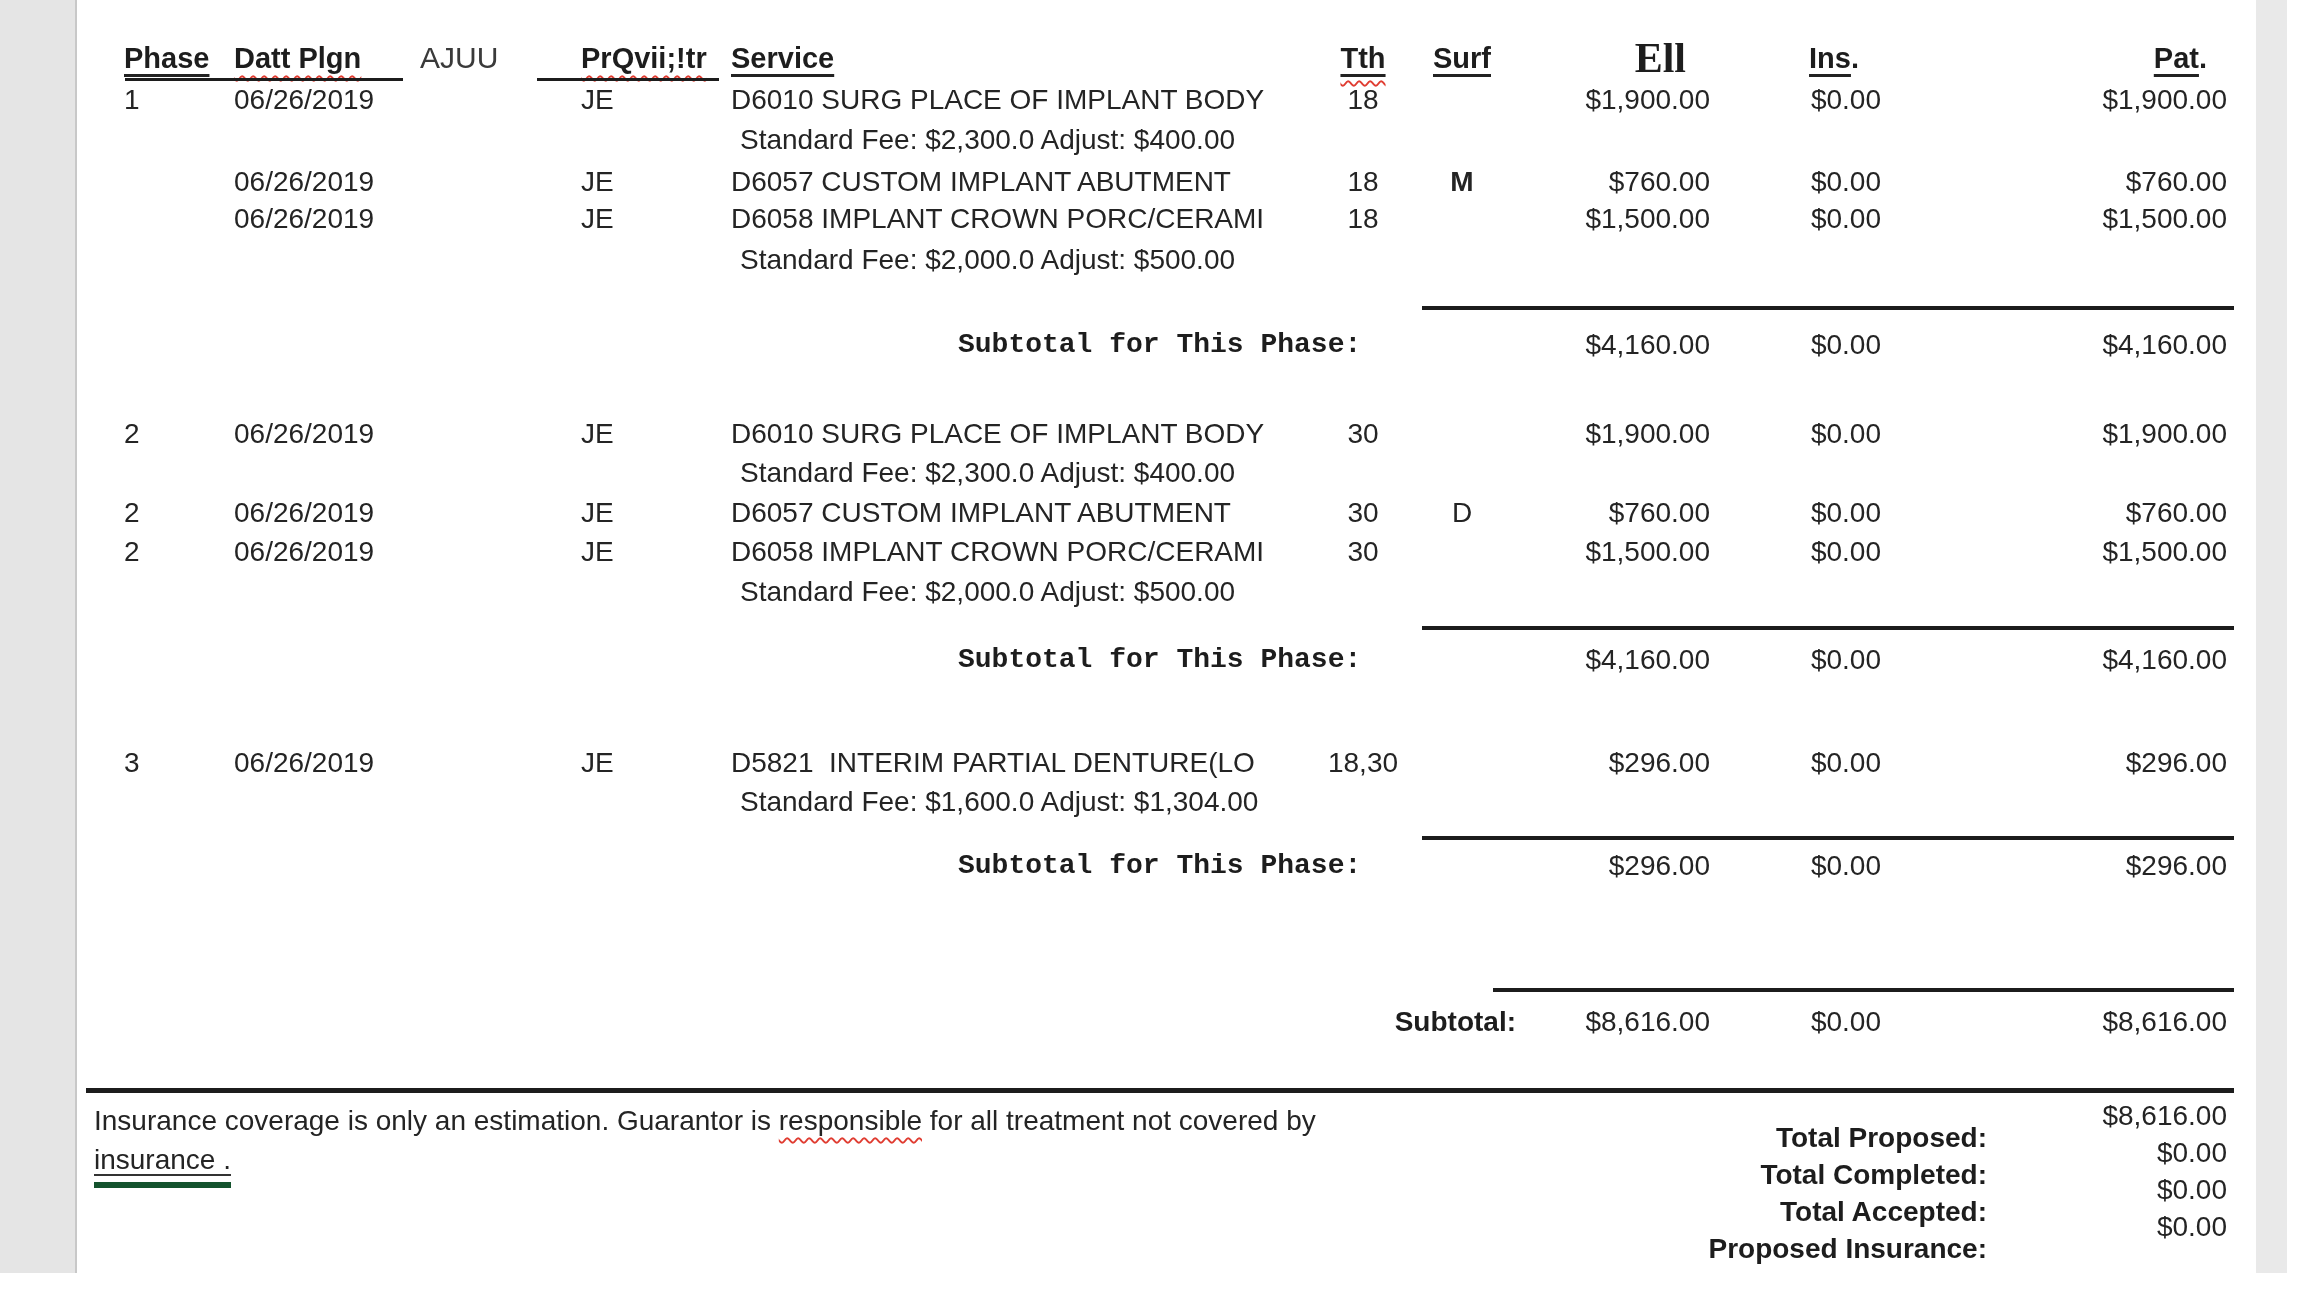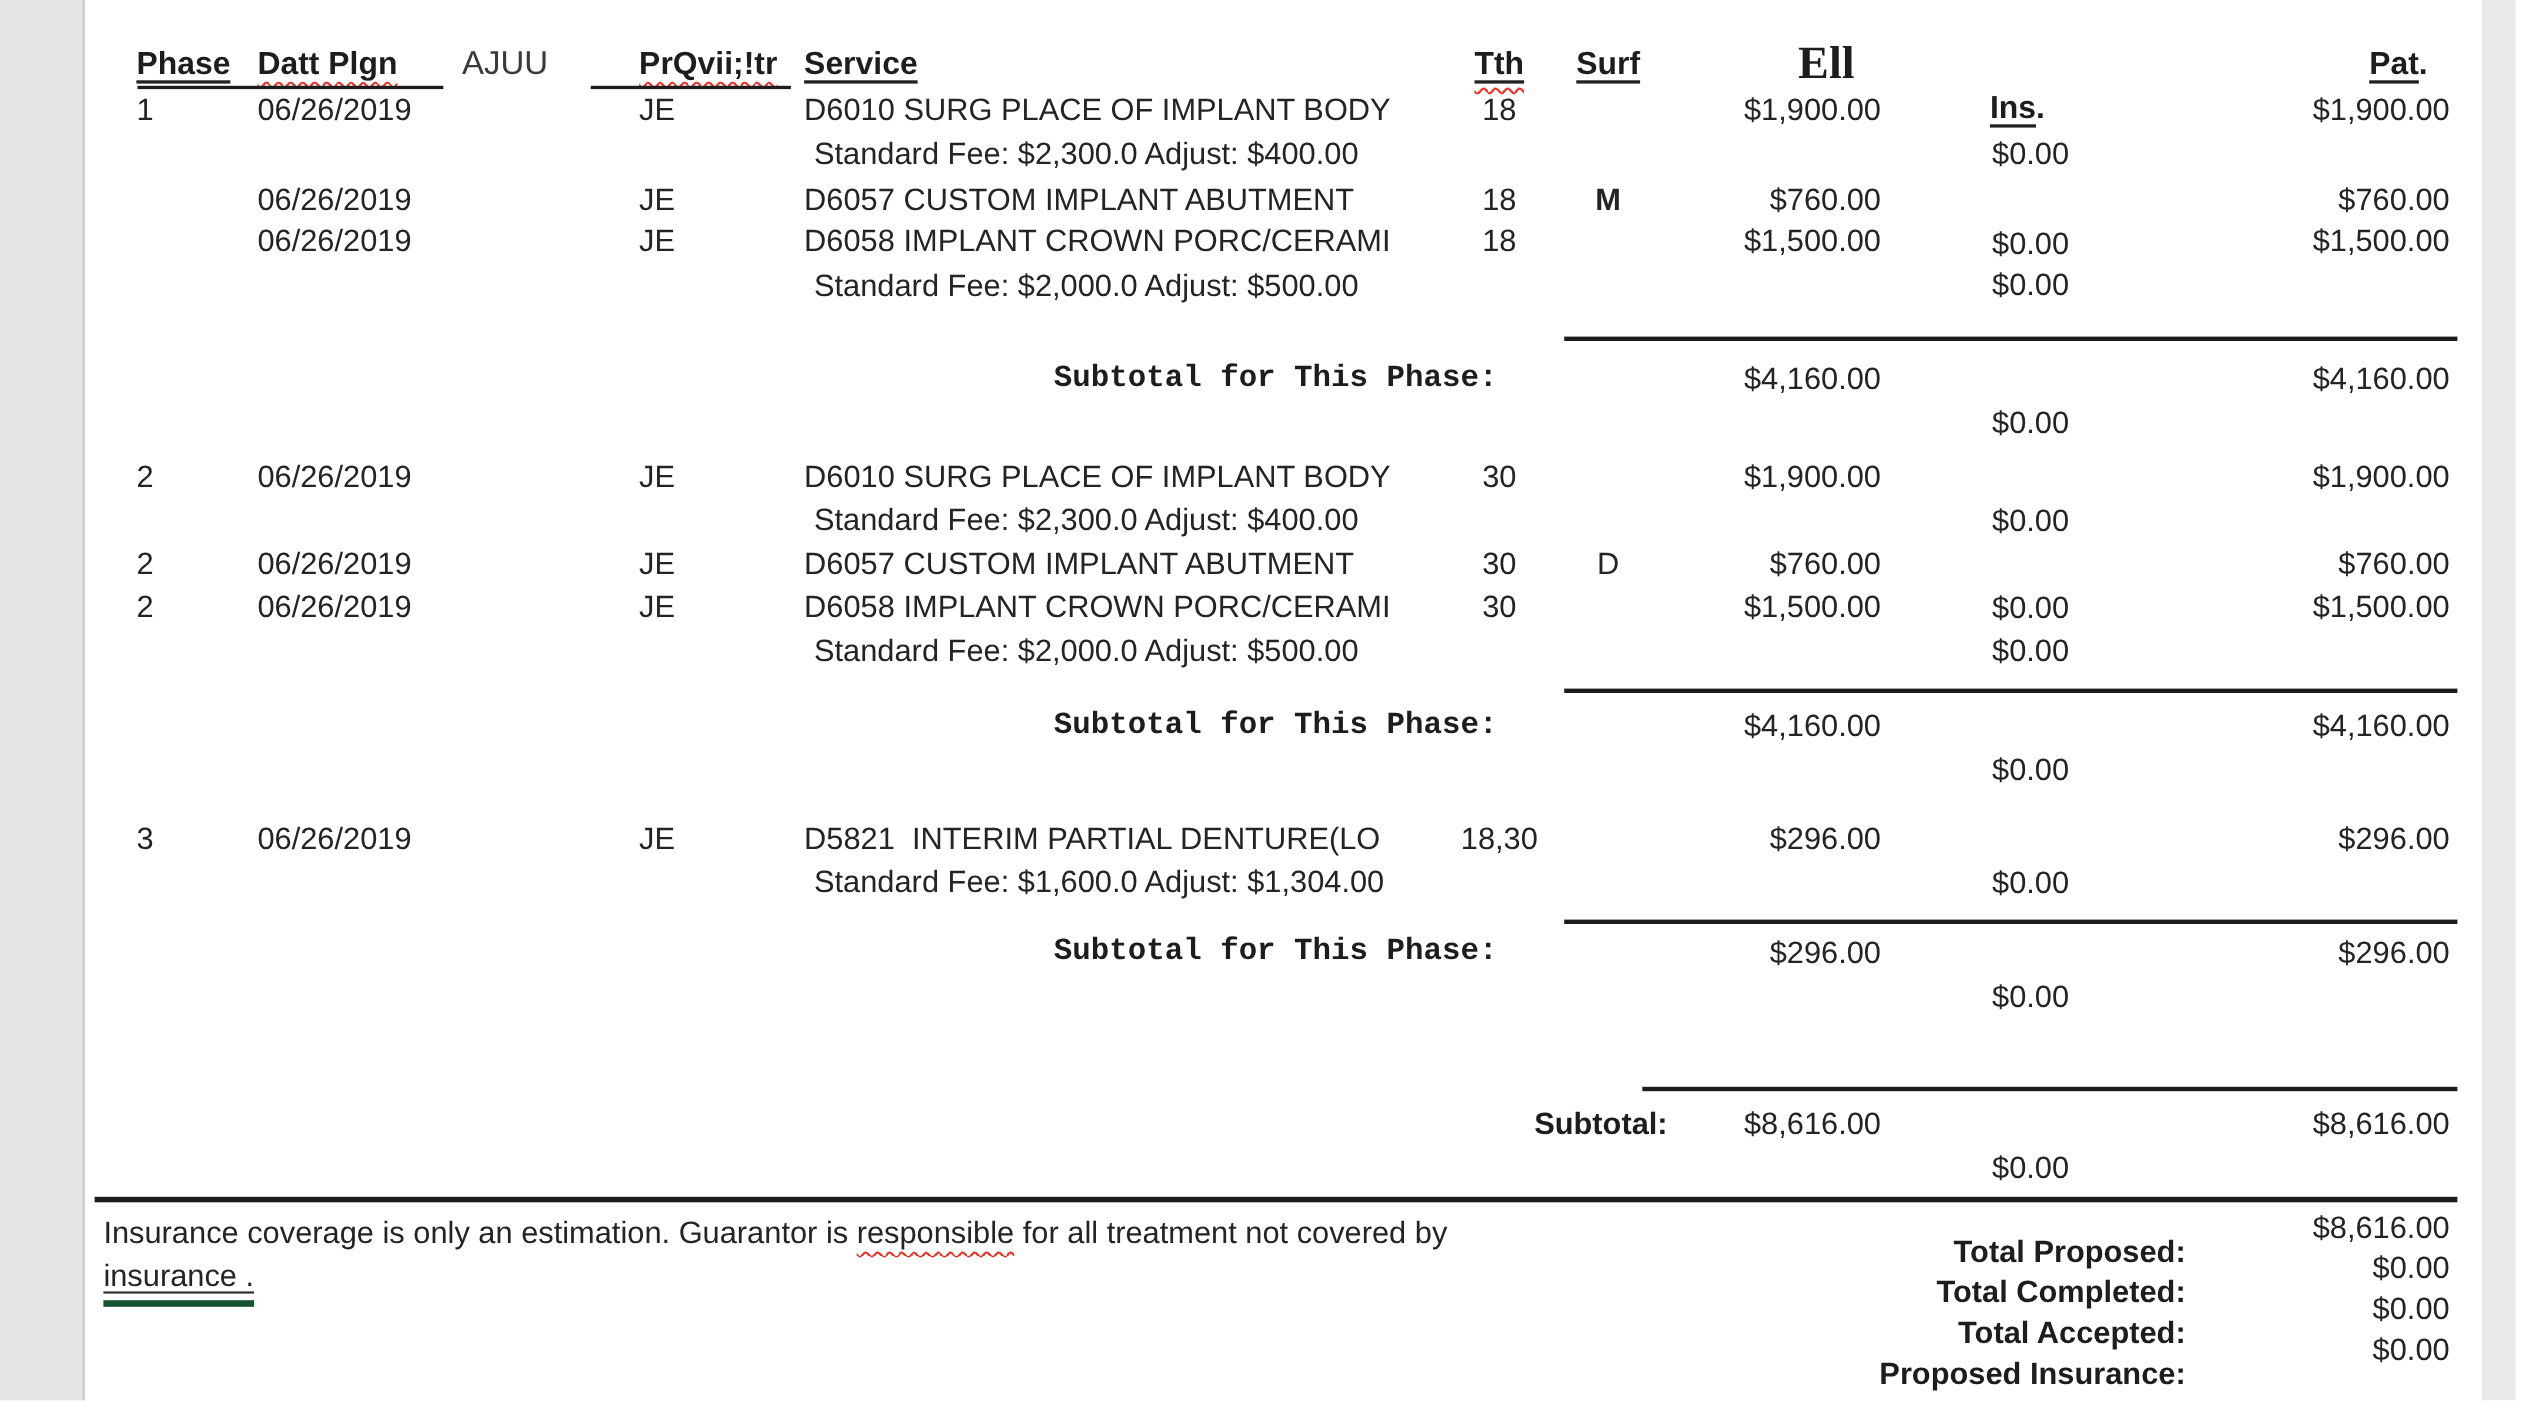--- a/index.html
+++ b/index.html
@@ -15,21 +15,21 @@
   .cell{position:absolute;top:0;height:40px;white-space:pre;}
   .c-phase{left:46px;width:100px;}
   .c-date{left:156px;width:220px;}
   .c-extra{left:342px;width:160px;}
   .c-prov{left:482px;width:170px;padding-left:21px;box-sizing:border-box;}
   .c-svc{left:653px;width:660px;}
   .c-note{left:662px;width:940px;}
   .c-tooth{left:1237px;width:96px;text-align:center;}
   .c-surf{left:1339px;width:90px;text-align:center;}
   .c-fee{left:1452px;width:180px;text-align:right;}
-  .c-ins{left:1653px;width:150px;text-align:right;margin-top:40px;}
+  .c-ins{left:1653px;width:150px;text-align:right;}
   .c-pat{left:1869px;width:280px;text-align:right;}
   .c-sublabel{left:880px;width:530px;text-align:left;font-weight:700;color:#1d1d1d;font-family:Liberation Mono, monospace;}
   .c-sublabel2{left:880px;width:558px;text-align:right;font-weight:700;color:#1d1d1d;}
   .c-totlabel{left:1400px;width:509px;text-align:right;font-weight:700;color:#1d1d1d;margin-top:22px;}
   .c-disc{left:16px;width:1460px;}
 
   .hd .cell{font-weight:700;font-size:29px;color:#1d1d1d;}
   .hd .c-extra{font-weight:400;font-size:30px;color:#3a3a3a;}
   .hd .c-fee{font-family:"Liberation Serif","DejaVu Serif",serif;font-size:42px;padding-right:24px;box-sizing:border-box;}
   .hd .c-ins{padding-right:22px;box-sizing:border-box;}

